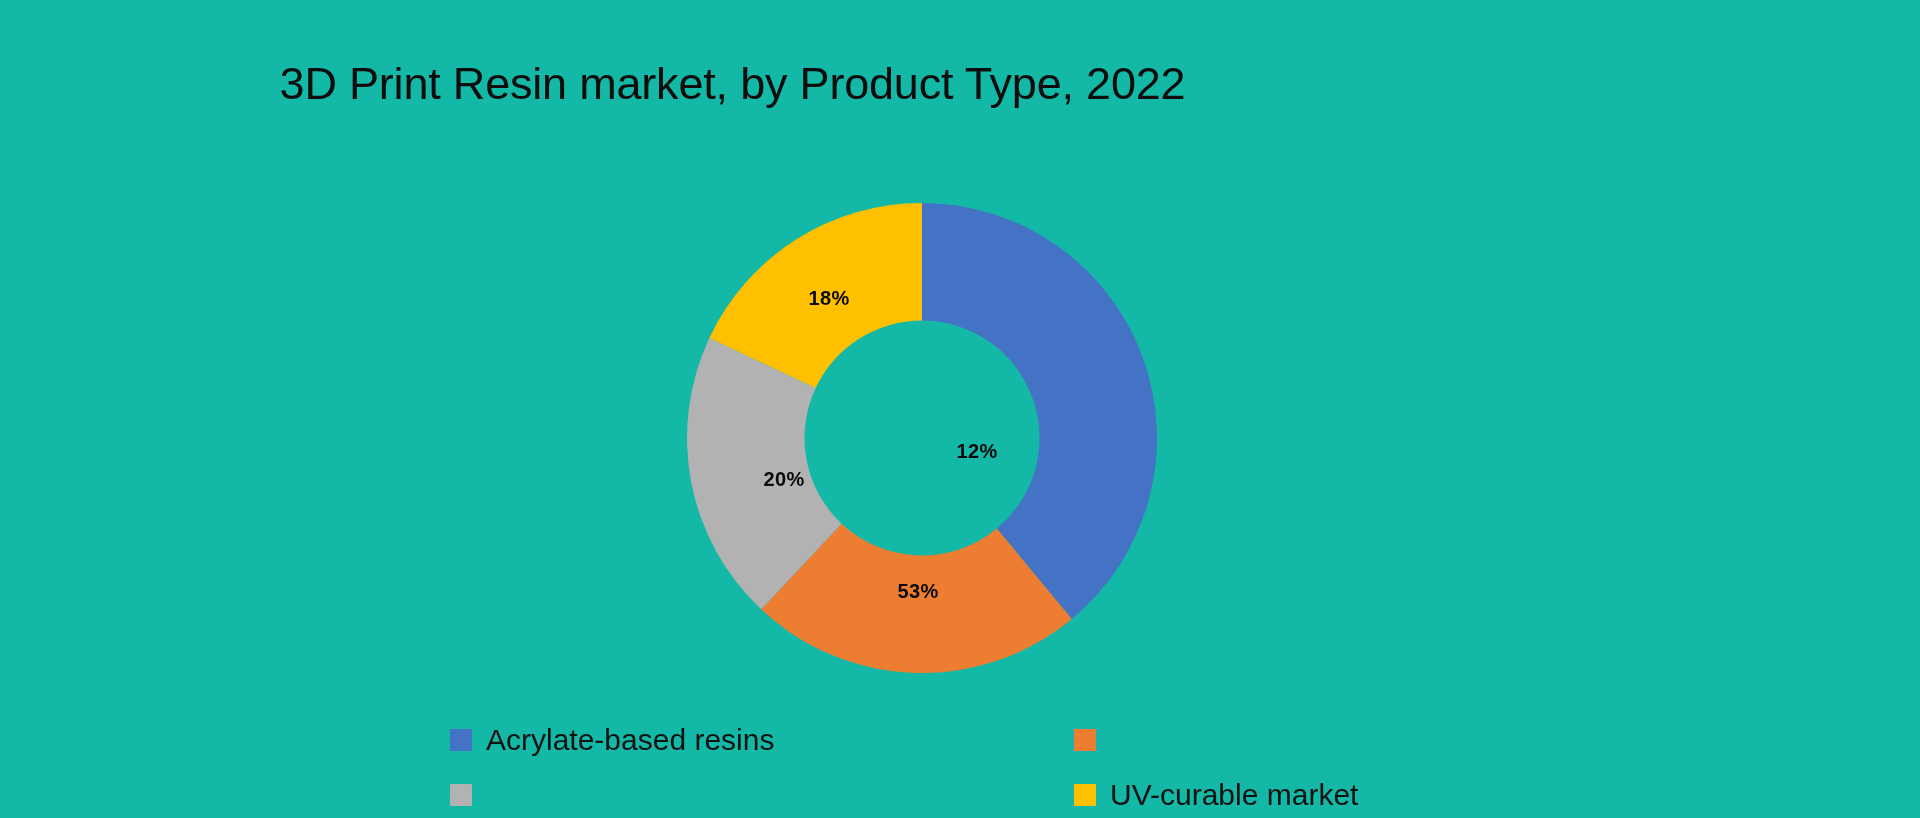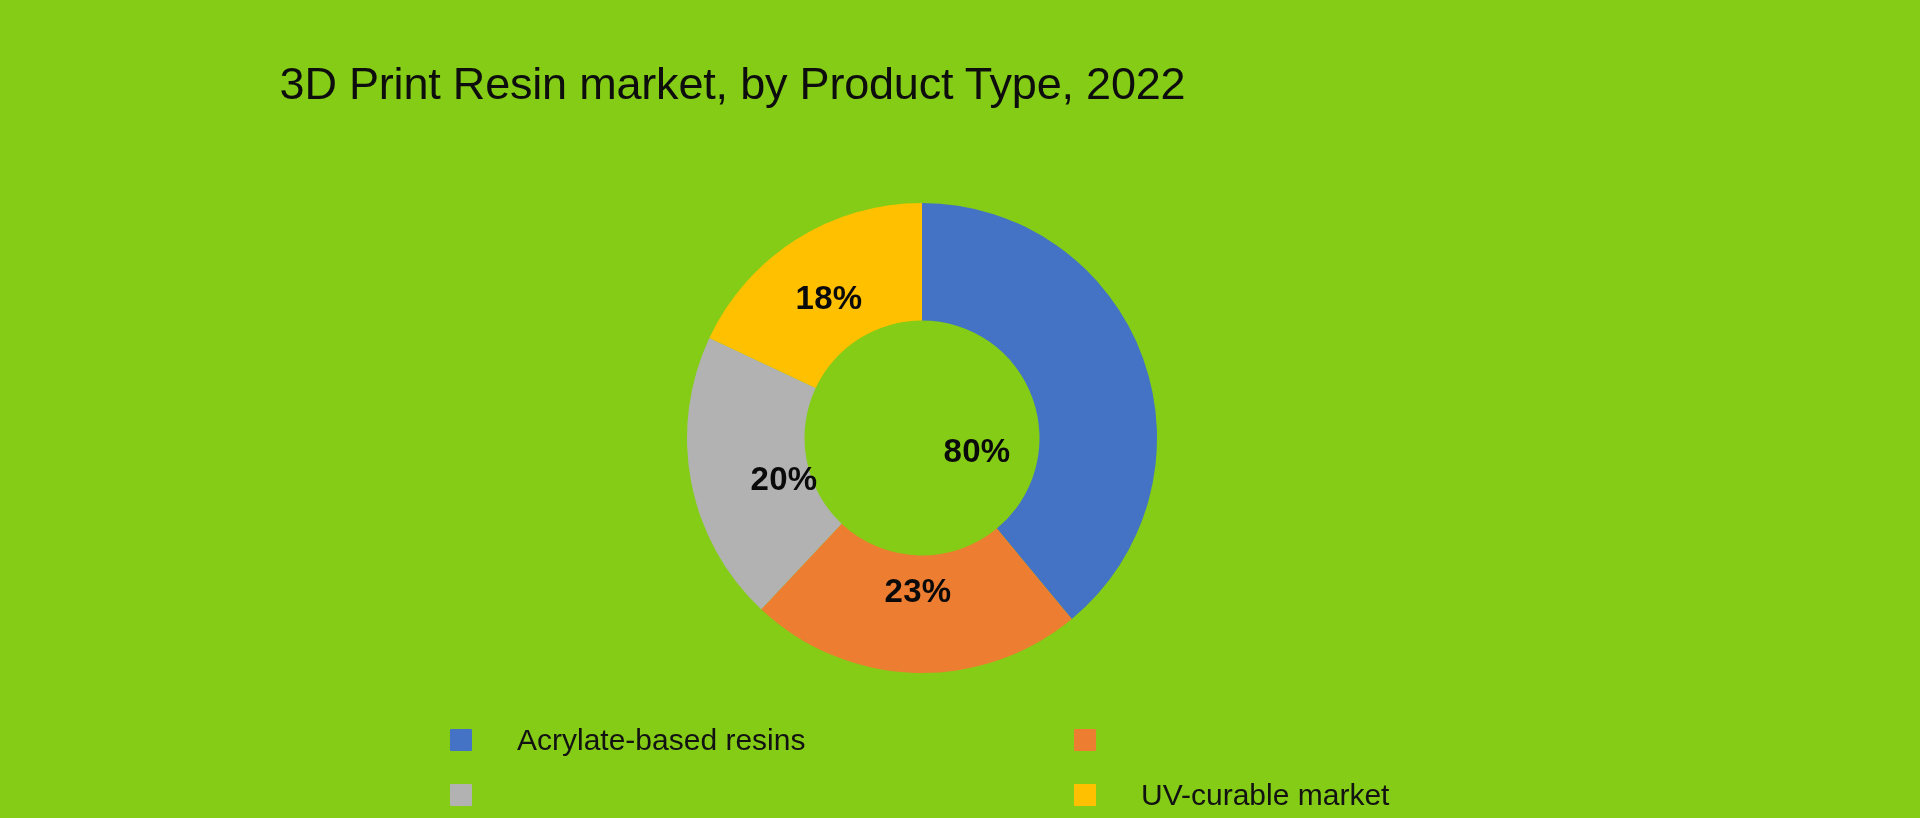--- a/index.html
+++ b/index.html
@@ -10,21 +10,21 @@
   body {
     width: 1920px;
     height: 818px;
     font-family: "Liberation Sans", sans-serif;
     overflow: hidden;
   }
   .chart-canvas {
     position: relative;
     width: 1920px;
     height: 818px;
-    background: #84cc16;
+    background: #14b8a6;
   }
   .chart-title {
     position: absolute;
     top: 58px;
     left: 0;
     width: 1465px;
     text-align: center;
     font-size: 45px;
     font-weight: 400;
     color: #0d0d0d;
@@ -38,21 +38,21 @@
     width: 470px;
     height: 470px;
   }
   .donut-svg {
     display: block;
     width: 470px;
     height: 470px;
   }
   .slice-label {
     position: absolute;
-    font-size: 33px;
+    font-size: 20px;
     font-weight: bold;
     color: #0a0a0a;
     white-space: nowrap;
     transform: translate(-50%, -50%);
     letter-spacing: 0.3px;
   }
   .legend {
     position: absolute;
     left: 450px;
     top: 712px;
@@ -72,42 +72,41 @@
     width: 22px;
     height: 22px;
     flex: 0 0 22px;
     border-radius: 1px;
   }
   .legend-label {
     font-size: 30px;
     color: #121212;
     line-height: 1;
     white-space: nowrap;
-    margin-left: 31px;
   }
 </style>
 </head>
 <body>
 
 <div class="chart-canvas">
 
   <div class="chart-title">3D Print Resin market, by Product Type, 2022</div>
 
   <div class="donut-wrap">
     <svg class="donut-svg" viewBox="0 0 470 470">
       <g>
         <path id="slice-0" d="M 235.00000000000003 0 A 235 235 0 0 1 384.7946375909421 416.0706120523105 L 309.89731879547105 325.53530602615524 A 117.5 117.5 0 0 0 235 117.5 Z" fill="#4472C4"></path>
         <path id="slice-1" d="M 384.7946375909421 416.0706120523105 A 235 235 0 0 1 74.13143010675816 406.3076274440317 L 154.56571505337908 320.65381372201585 A 117.5 117.5 0 0 0 309.89731879547105 325.53530602615524 Z" fill="#ED7D31"></path>
         <path id="slice-2" d="M 74.13143010675816 406.3076274440317 A 235 235 0 0 1 22.365642670485414 134.94186648220793 L 128.6828213352427 184.97093324110398 A 117.5 117.5 0 0 0 154.56571505337908 320.65381372201585 Z" fill="#B2B2B2"></path>
         <path id="slice-3" d="M 22.365642670485414 134.94186648220793 A 235 235 0 0 1 234.99999999999994 0 L 234.99999999999997 117.5 A 117.5 117.5 0 0 0 128.6828213352427 184.97093324110398 Z" fill="#FFC000"></path>
       </g>
     </svg>
 
-    <div class="slice-label" id="lbl-0" style="left:290px; top:248px;">80%</div>
-    <div class="slice-label" id="lbl-1" style="left:231px; top:388px;">23%</div>
+    <div class="slice-label" id="lbl-0" style="left:290px; top:248px;">12%</div>
+    <div class="slice-label" id="lbl-1" style="left:231px; top:388px;">53%</div>
     <div class="slice-label" id="lbl-2" style="left:97px; top:276px;">20%</div>
     <div class="slice-label" id="lbl-3" style="left:142px; top:95px;">18%</div>
   </div>
 
   <div class="legend">
 
     <div class="legend-item">
       <span class="legend-swatch" id="sw-0" style="background: rgb(68, 114, 196);"></span>
       <span class="legend-label">Acrylate-based resins</span>
     </div>

